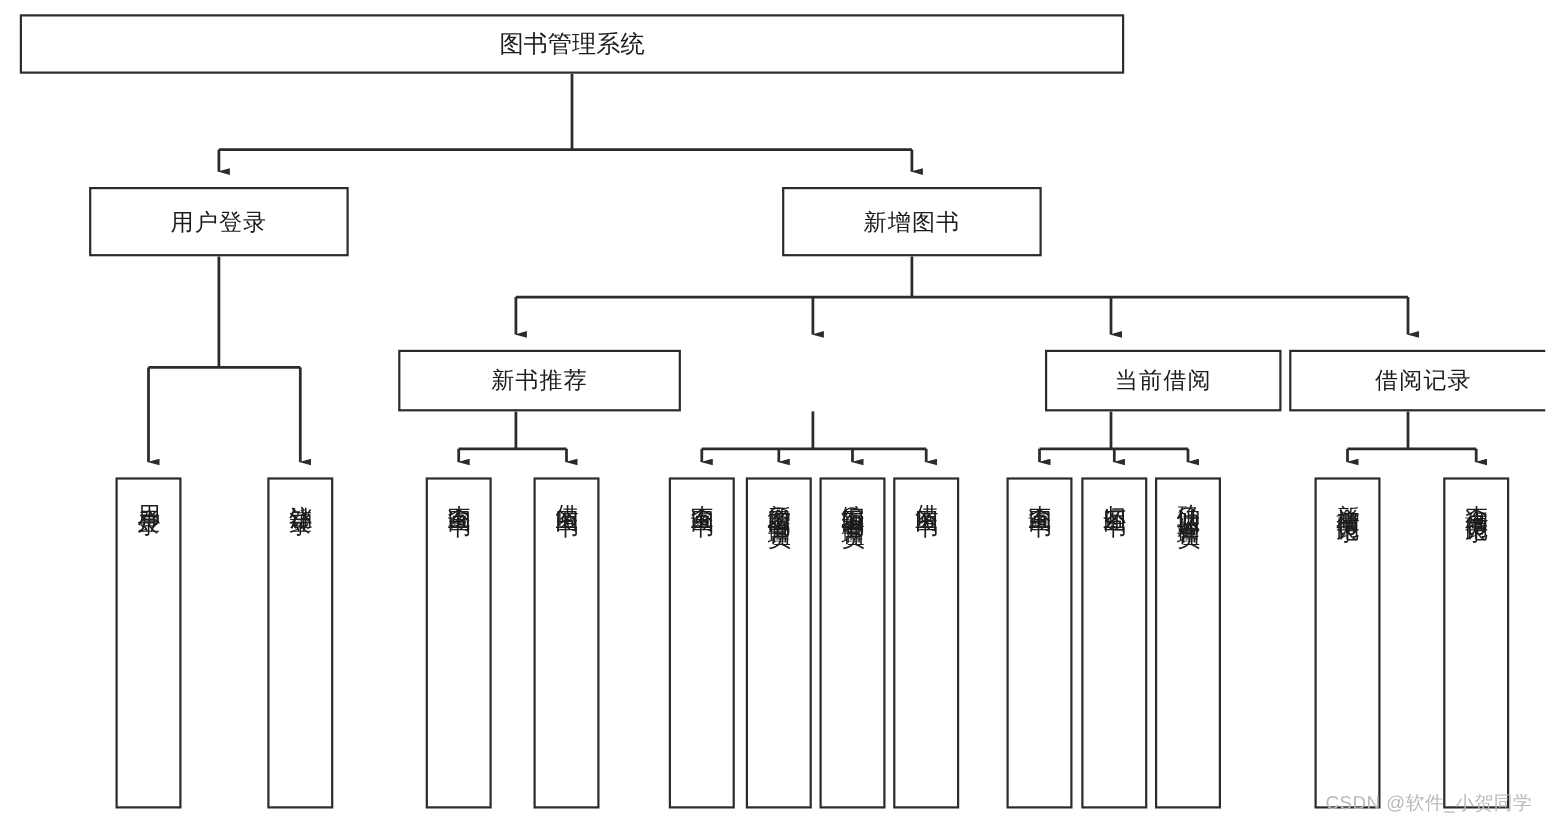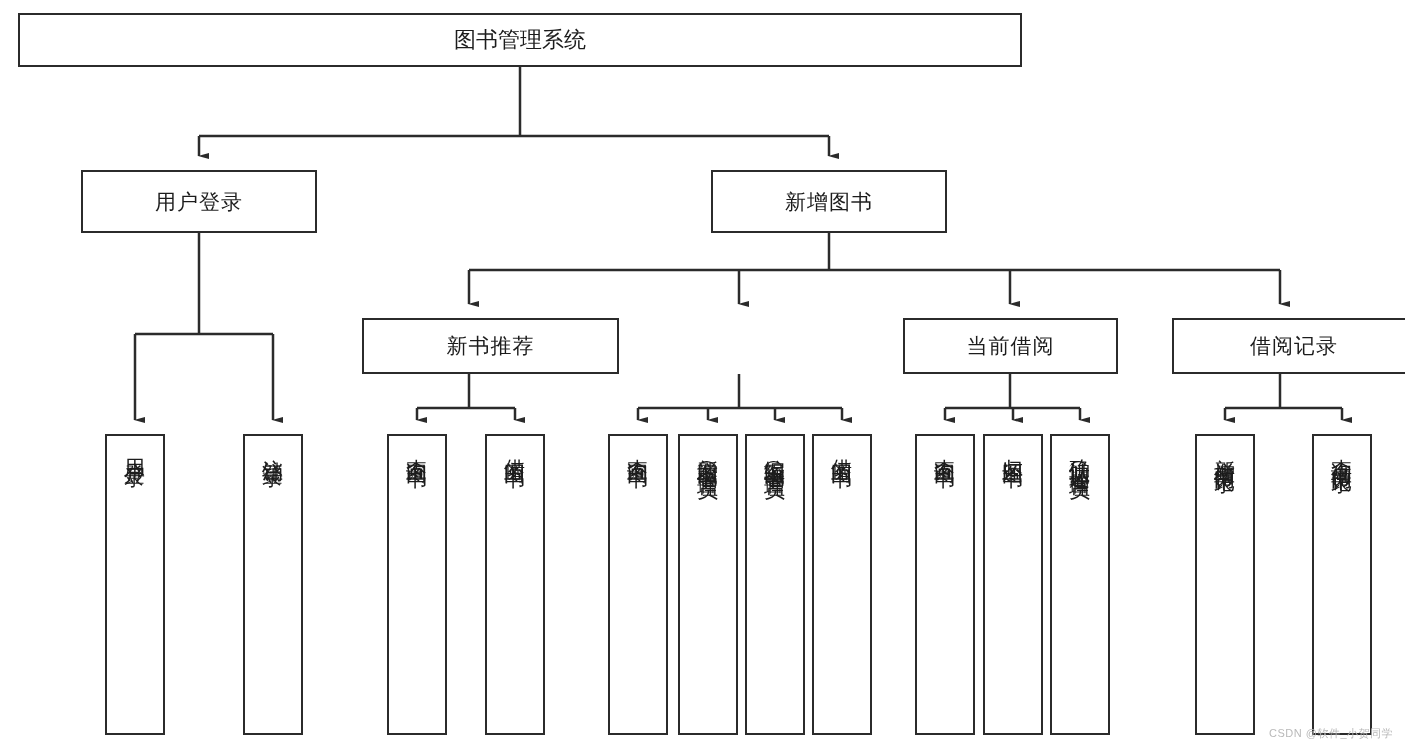--- a/index.html
+++ b/index.html
@@ -57,21 +57,21 @@
     display: block;
   }
   .htext {
     white-space: nowrap;
     display: block;
   }
   .watermark {
     position: absolute;
     right: 12px;
     bottom: 6px;
-    font-size: 11px;
+    font-size: 17px;
     color: #b9b9b9;
     white-space: nowrap;
     letter-spacing: 0.5px;
   }
 </style>
 </head>
 <body>
 
 <div id="canvas">
 
@@ -132,21 +132,21 @@
   <div class="node horiz" id="n-l2-0" style="left: 81px; top: 170px; width: 236px; height: 63px;">
     <span class="htext">用户登录</span>
   </div>
   <div class="node horiz" id="n-l2-1" style="left: 711px; top: 170px; width: 236px; height: 63px;">
     <span class="htext">新增图书</span>
   </div>
 
   <div class="node horiz" id="n-l3-0" style="left: 362px; top: 318px; width: 257px; height: 56px;">
     <span class="htext">新书推荐</span>
   </div>
-  <div class="node horiz" id="n-l3-2" style="left: 903px; top: 318px; width: 215px; height: 56px;">
+  <div class="node horiz" id="n-l3-2" style="left: 950px; top: 318px; width: 215px; height: 56px;">
     <span class="htext">当前借阅</span>
   </div>
   <div class="node horiz" id="n-l3-3" style="left: 1172px; top: 318px; width: 244px; height: 56px;">
     <span class="htext">借阅记录</span>
   </div>
 
   <div class="node leaf" id="n-lf-0" style="left: 105px; top: 434px; width: 60px; height: 301px;">
     <span class="vtext">用户登录</span>
   </div>
   <div class="node leaf" id="n-lf-1" style="left: 243px; top: 434px; width: 60px; height: 301px;">

